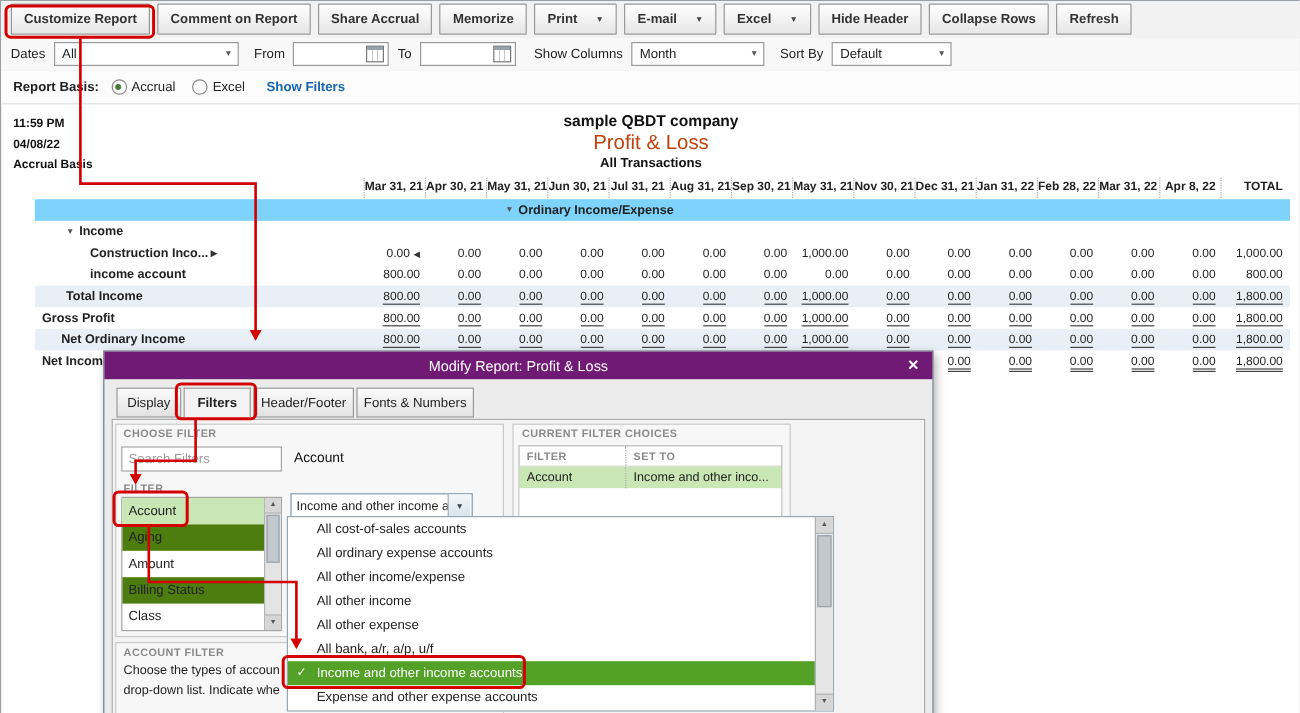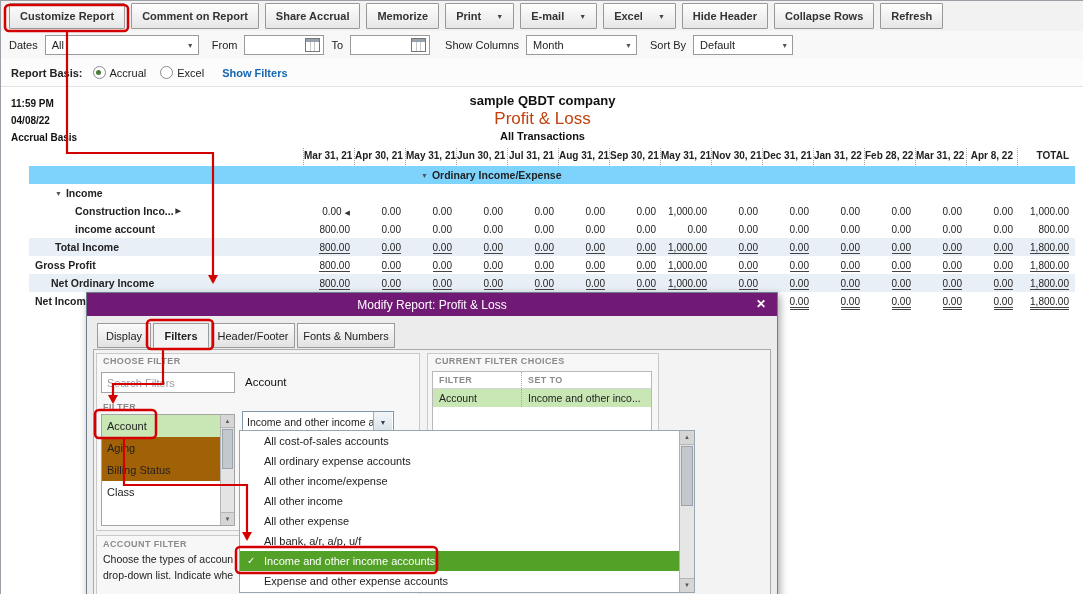--- a/index.html
+++ b/index.html
@@ -77,21 +77,21 @@
   .tab-panel{position:absolute;left:6px;top:56px;width:676px;height:282px;border:1px solid #ababab;background:#f3f3f3;}
   .grp{position:absolute;border:1px solid #c9c9c9;background:#f7f7f7;}
   .sec-label{position:absolute;font-size:9px;color:#8a8a8a;letter-spacing:.4px;font-weight:bold;z-index:2;}
   .search-input{position:absolute;left:14px;top:79px;width:134px;height:21px;box-sizing:border-box;
           border:1px solid #a5a5a5;font-size:11px;padding:0 5px;color:#333;background:#fff;font-family:inherit;z-index:2;}
   .search-input::placeholder{color:#9a9a9a;}
   #acct-name{position:absolute;left:158px;top:83px;font-size:11.5px;color:#111;z-index:2;}
   .filter-list{position:absolute;left:14px;top:121px;width:134px;height:112px;background:#fff;
           border:1px solid #a5a5a5;box-sizing:border-box;z-index:2;}
   .fl-item{height:22px;line-height:22px;font-size:11px;padding-left:5px;color:#222;width:119px;box-sizing:border-box;}
-  .fl-item.blue{background:#a16207;}
+  .fl-item.blue{background:#4d7c0f;}
   .fl-item.selected{background:#c9e7b4;}
   .fl-scroll{position:absolute;right:0;top:0;width:13px;height:110px;background:#e4e4e4;border-left:1px solid #b5b5b5;}
   .sb-btn{height:12px;font-size:6px;color:#555;text-align:center;line-height:12px;background:#d6d6d6;border-bottom:1px solid #b5b5b5;}
   .sb-btn.bottom{position:absolute;bottom:0;left:0;right:0;border-top:1px solid #b5b5b5;border-bottom:none;}
   .sb-thumb{position:absolute;left:1px;right:1px;top:14px;height:38px;background:#c2c8ce;border:1px solid #9aa2ab;}
   .acct-dd{position:absolute;left:155px;top:118px;width:152px;height:22px;background:#fff;border:1px solid #7e99ad;
           box-sizing:border-box;display:flex;align-items:center;z-index:2;}
   .acct-dd .val{font-size:10.5px;padding-left:4px;white-space:nowrap;overflow:hidden;width:126px;color:#222;}
   .acct-dd .btn{width:18px;align-self:stretch;border-left:1px solid #9ab0c0;
           background:linear-gradient(#f2f6f9,#d8e2ea);display:flex;align-items:center;justify-content:center;
@@ -359,20 +359,21 @@
     <div class="grp" style="left:9px;top:60px;width:322px;height:176px"></div>
     <div class="sec-label" style="left:16px;top:63px">CHOOSE FILTER</div>
     <input class="search-input" placeholder="Search Filters" style="">
     <div id="acct-name">Account</div>
     <div class="sec-label" style="left:16px;top:109px">FILTER</div>
 
     <div class="filter-list">
       <div id="filter-list-items">
           <div class="fl-item selected">Account</div>
           <div class="fl-item blue">Aging</div>
+          <div class="fl-item">Amount</div>
           <div class="fl-item blue">Billing Status</div>
           <div class="fl-item">Class</div>
         </div>
       <div class="fl-scroll">
         <div class="sb-btn">▲</div>
         <div class="sb-thumb"></div>
         <div class="sb-btn bottom">▼</div>
       </div>
     </div>
 

